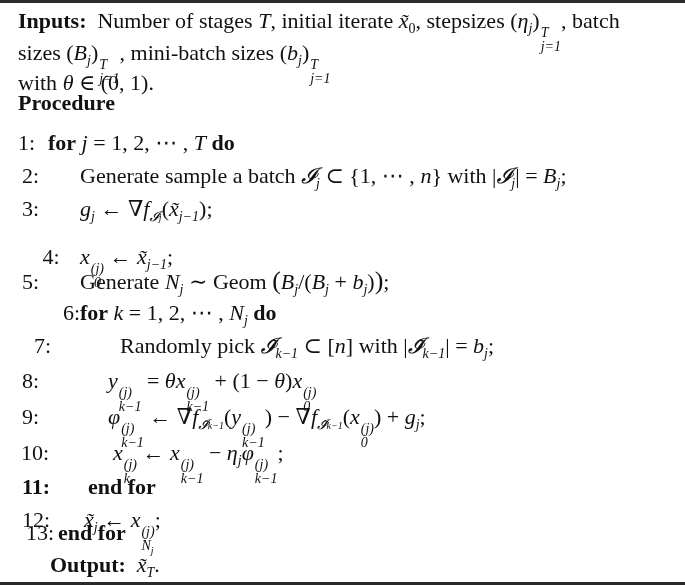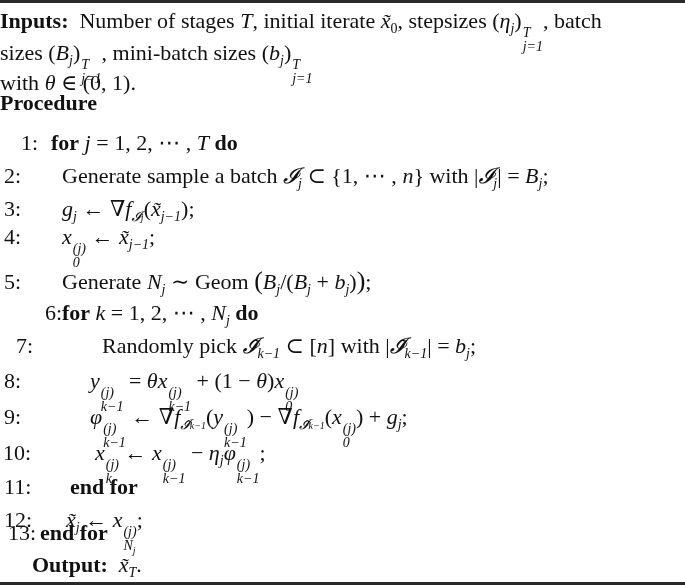--- a/index.html
+++ b/index.html
@@ -1,21 +1,21 @@
 <!DOCTYPE html>
 <html><head>
 <meta charset="utf-8">
 <style>
   html, body { margin:0; padding:0; background:#ffffff; }
   body { width:685px; height:586px; overflow:hidden; position:relative;
          font-family:"Liberation Serif", "DejaVu Serif", serif; color:#111; font-size:22px; }
   .rule { position:absolute; left:0; width:685px; background:#2a2a2a; }
   .rule.top { top:0; height:3px; }
   .rule.bottom { top:582px; height:3px; }
-  .line { position:absolute; left:0; white-space:nowrap; line-height:26px; }
+  .line { position:absolute; left:0; white-space:nowrap; line-height:26px;padding-left:18px; }
   .b { font-weight:bold; }
   .i { font-style:italic; }
   .num { display:inline-block; width:30px; }
   sub, sup { font-size:14px; line-height:0; }
   .ss { display:inline-flex; flex-direction:column; vertical-align:-9px; line-height:14px; font-size:14px; font-style:italic; margin-left:1px; }
   .comment { position:absolute; right:0; }
   .cal { font-family:"DejaVu Serif", serif; font-style:italic; }
 </style>
 </head>
 <body>
@@ -39,33 +39,33 @@
       <span>j=1</span>
     </span>
 </div>
 
 <div class="line" style="top:70px;">
   <span>with </span><span class="i">θ</span><span> ∈ (0, 1).</span>
 </div>
 
 <div class="line b" style="top:90px;">Procedure</div>
 
-<div class="line" style="top:130px; left:21px;font-family:Liberation Serif, serif;">
+<div class="line" style="top:130px; left:0;font-family:Liberation Serif, serif;">
   <span class="num">1:</span><span class="b">for</span> <span class="i">j</span> = 1, 2, ⋯ , <span class="i">T</span> <span class="b">do</span>
 </div>
 
 <div class="line" style="top:163px; left:4px;">
   <span class="num" style="width:58px;">2:</span><span>Generate sample a batch </span><span class="cal">𝓘</span><sub class="i">j</sub> ⊂ {1, ⋯ , <span class="i">n</span>}<span> with </span>|<span class="cal">𝓘</span><sub class="i">j</sub>| = <span class="i">B</span><sub class="i">j</sub>;
 </div>
 
 <div class="line" style="top:196px; left:4px;">
   <span class="num" style="width:58px;">3:</span><span class="i">g</span><sub class="i">j</sub> ← ∇<span class="i">f</span><sub><span class="cal">𝓘</span><span class="i" style="font-size:10px">j</span></sub>(<span class="i">x̃</span><sub class="i">j−1</sub>);
 </div>
 
-<div class="line" style="top:224px; left:4px;">
+<div class="line" style="top:244px; left:4px;text-align:center;">
   <span class="num" style="width:58px;">4:</span><span class="i">x</span><span class="ss">
       <span>(j)</span>
       <span>0</span>
     </span> ← <span class="i">x̃</span><sub class="i">j−1</sub>;
 </div>
 
 <div class="line" style="top:268px; left:4px;">
   <span class="num" style="width:58px;">5:</span><span>Generate </span><span class="i">N</span><sub class="i">j</sub><span> ∼ Geom </span><span style="font-size:26px">(</span><span class="i">B</span><sub class="i">j</sub>/(<span class="i">B</span><sub class="i">j</sub> + <span class="i">b</span><sub class="i">j</sub>)<span style="font-size:26px">)</span>;
 </div>
 
@@ -110,21 +110,21 @@
     </span> ← <span class="i">x</span><span class="ss">
       <span>(j)</span>
       <span>k−1</span>
     </span> − <span class="i">η</span><sub class="i">j</sub><span class="i">φ</span><span class="ss">
       <span>(j)</span>
       <span>k−1</span>
     </span>;
 </div>
 
 <div class="line b" style="top:474px; left:4px;">
-  <span class="num" style="width:66px; font-weight:normal;">11:</span><span>end for</span>
+  <span class="num" style="width:66px; font-weight:bold;">11:</span><span>end for</span>
 </div>
 
 <div class="line" style="top:507px; left:4px;">
   <span class="num" style="width:62px;">12:</span><span class="i">x̃</span><sub class="i">j</sub> ← <span class="i">x</span><span class="ss">
       <span>(j)</span>
       <span>N<sub style="font-size:10px">j</sub></span>
     </span>;
 </div>
 
 <div class="line b" style="top:520px; left:4px; top:520px;">

